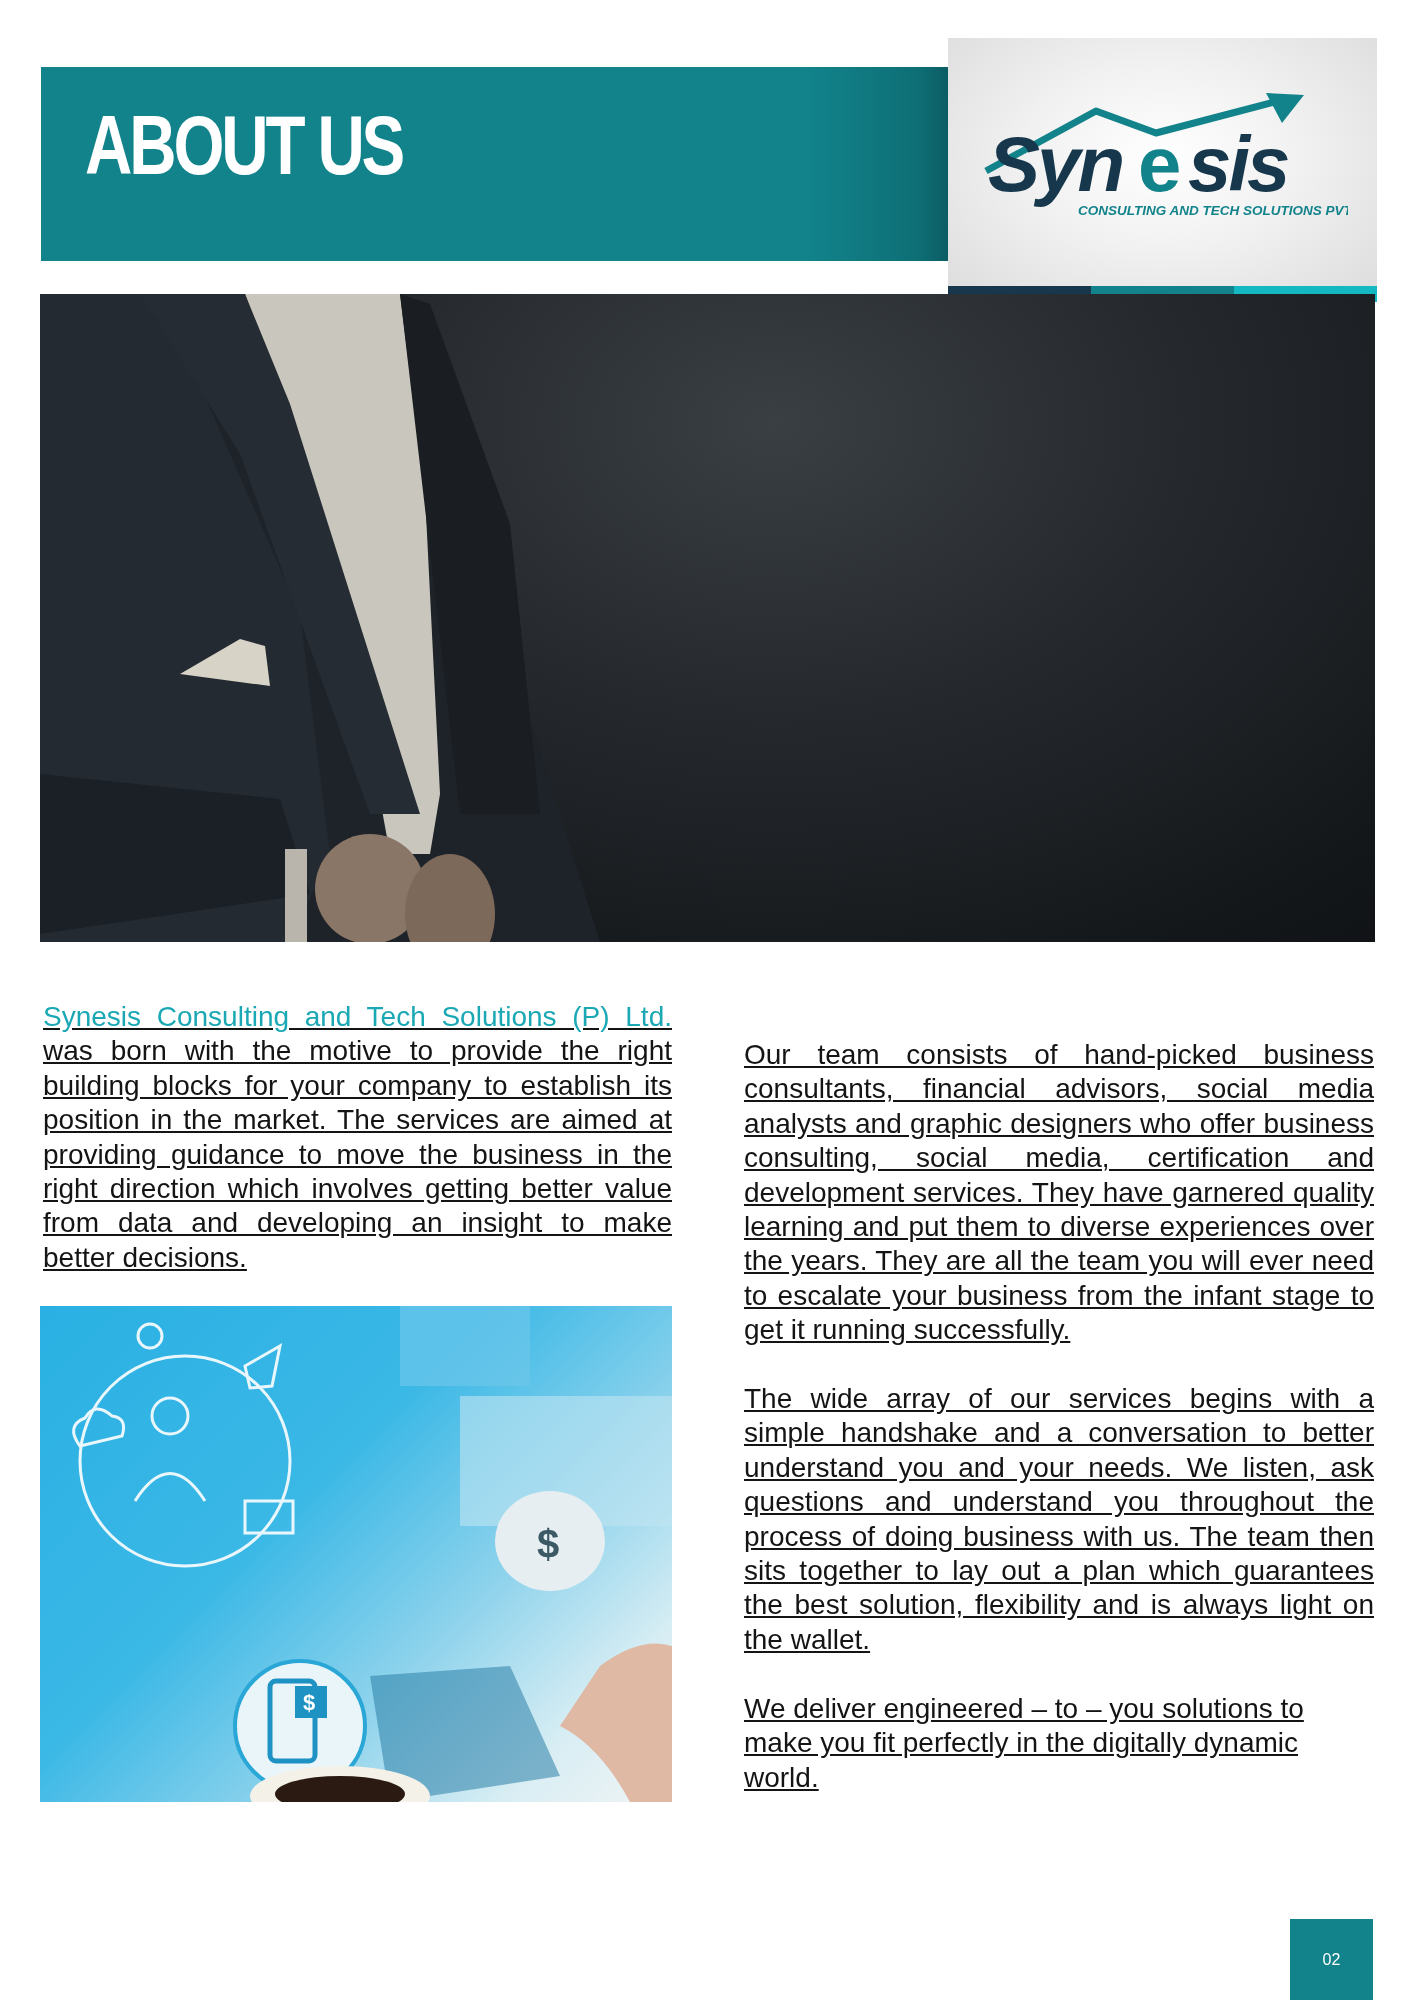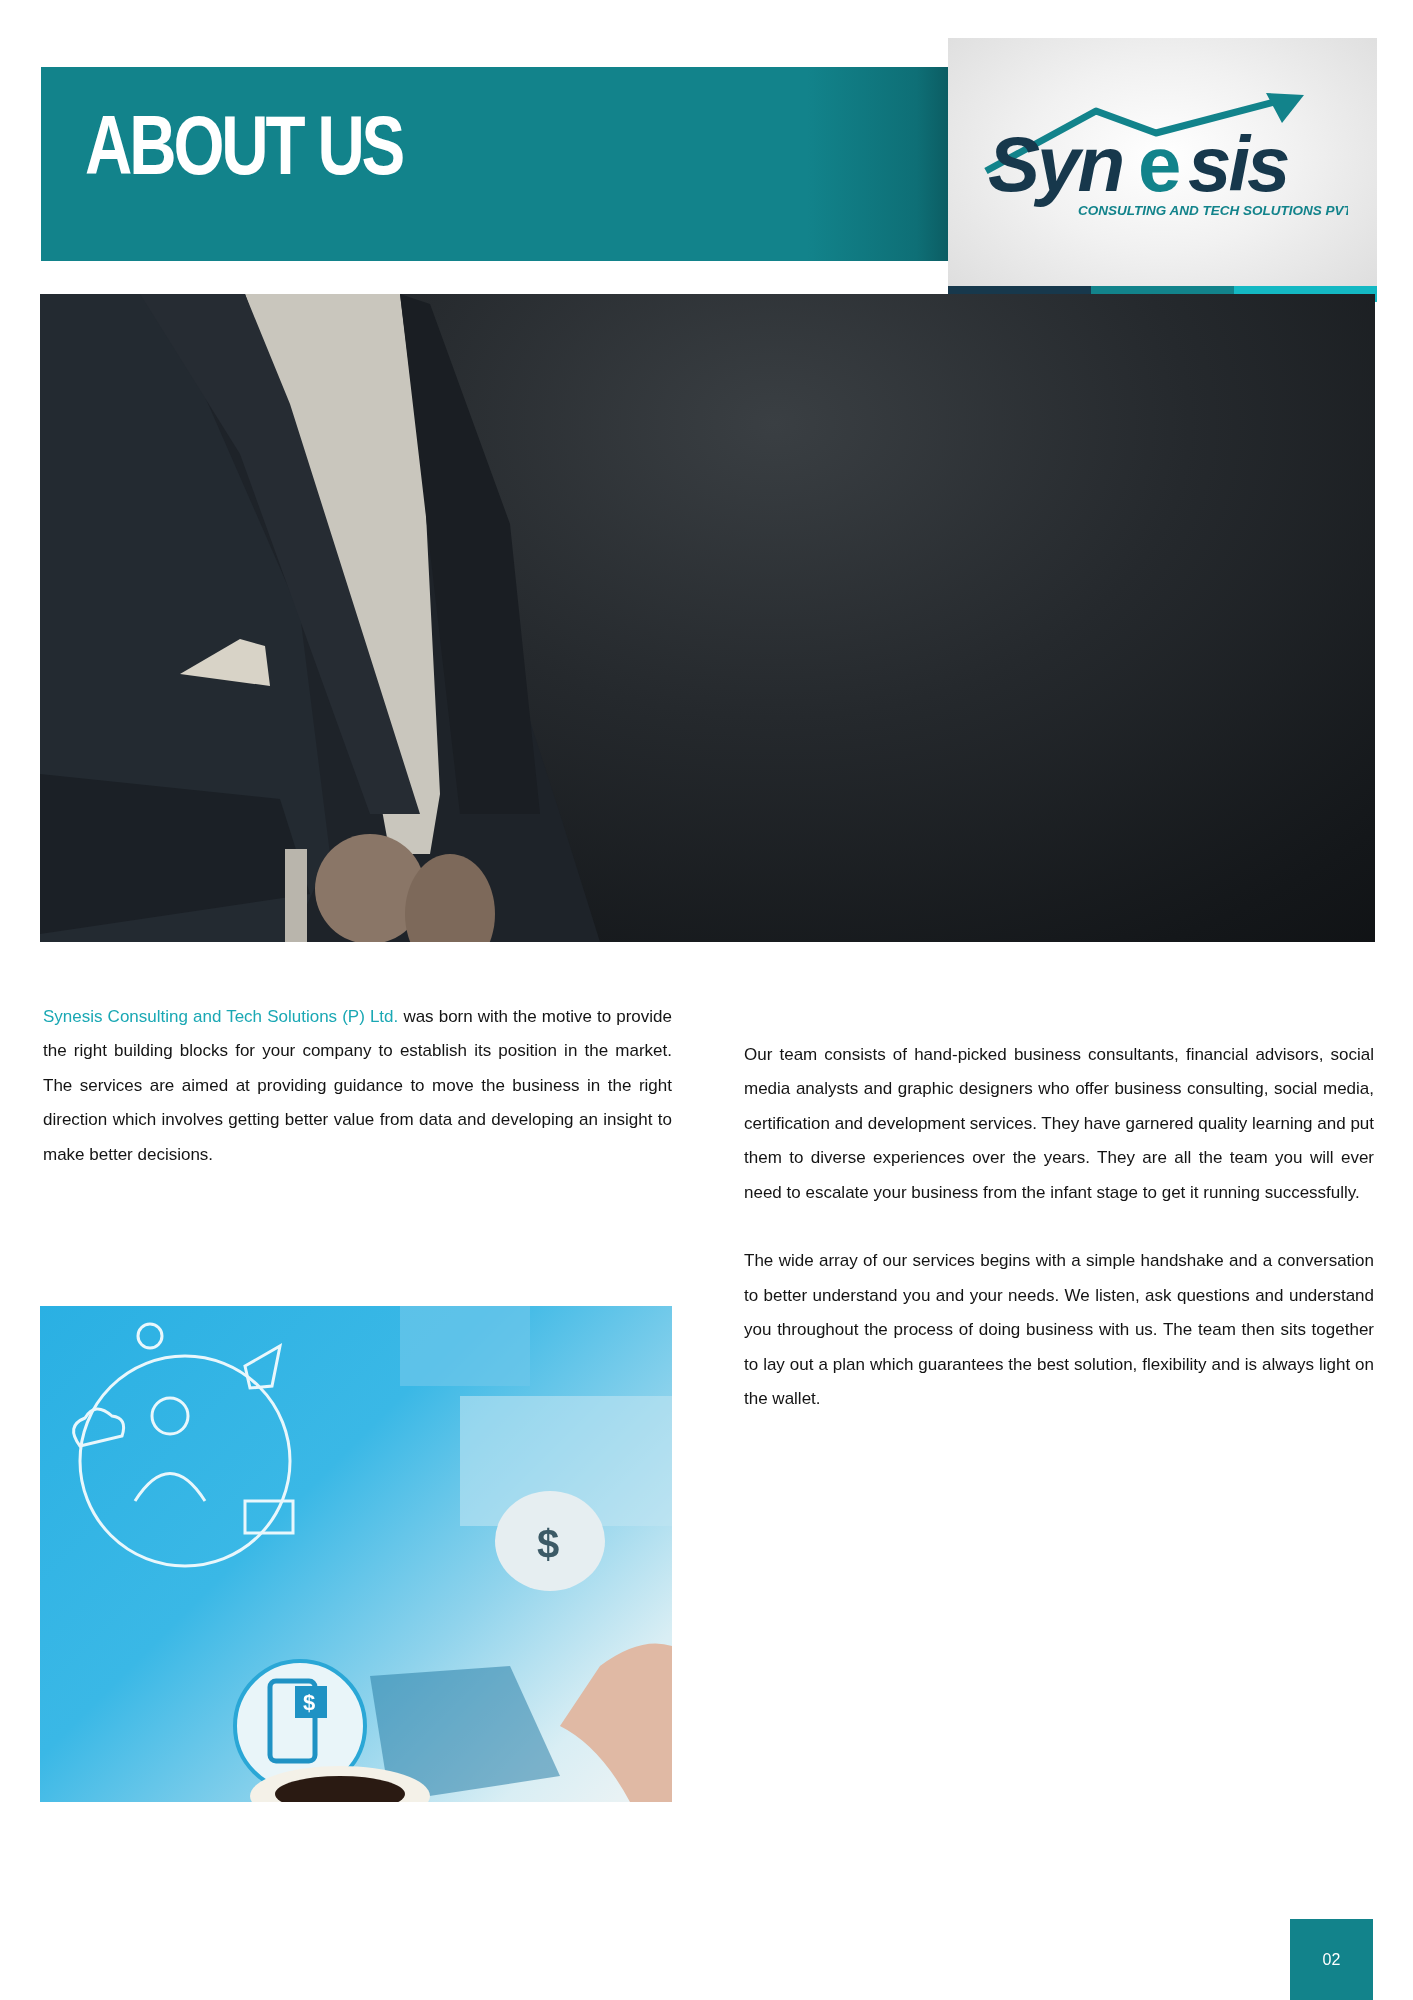--- a/index.html
+++ b/index.html
@@ -12,21 +12,21 @@
                   line-height:92px; letter-spacing:-4px; transform:scaleX(0.78); transform-origin:left center; }
   .logo-box { position:absolute; left:948px; top:38px; width:429px; height:264px;
               background:radial-gradient(ellipse at 50% 45%, #ffffff 0%, #f1f1f1 45%, #dcdcdc 100%);text-decoration:underline; }
   .logo-svg { position:absolute; left:30px; top:55px; width:370px; height:130px; }
   .logo-stripes { position:absolute; left:0; bottom:0; width:100%; height:16px; display:flex; }
   .logo-stripes div { flex:1; height:100%; }
   .hero { position:absolute; left:40px; top:294px; width:1335px; height:648px; overflow:hidden;
           background:radial-gradient(ellipse at 55% 20%, #3a3f43 0%, #25292d 40%, #14171a 80%, #0e1012 100%); }
   .photo2 { position:absolute; left:40px; top:1306px; width:632px; height:496px; overflow:hidden;
             background:linear-gradient(135deg,#2ab0e3 0%,#3ab8e6 40%,#8fd3ec 65%,#d9eef4 85%,#f0f4f4 100%); }
-  .col { position:absolute; font-size:17px; line-height:34.4px; color:#141414; text-align:justify; }
+  .col { position:absolute; font-size:28px; line-height:34.4px; color:#141414; text-align:justify;text-decoration:underline; }
   .col-left { left:43px; top:1000px; width:629px; }
   .col-right { left:744px; top:1038px; width:630px; }
   .col p { margin:0; }
   .col .gap { height:34.4px; }
   .accent { color:#1aa8b4; }
   .ragged { text-align:left; }
   .page-badge { position:absolute; left:1290px; top:1919px; width:83px; height:81px; background:#12838b;
                 color:#ffffff; font-size:16px; display:flex; align-items:center; justify-content:center; }
 </style>
 </head>
@@ -111,17 +111,18 @@
     <ellipse cx="300" cy="490" rx="90" ry="30" fill="#f4f1e8"></ellipse>
     <ellipse cx="300" cy="488" rx="65" ry="18" fill="#2a1a12"></ellipse>
   </svg>
 </div>
 
 <div class="col col-right">
   <p>Our team consists of hand-picked business consultants, financial advisors, social media analysts and graphic designers who offer business consulting, social media, certification and development services. They have garnered quality learning and put them to diverse experiences over the years. They are all the team you will ever need to escalate your business from the infant stage to get it running successfully.</p>
   <div class="gap"></div>
   <p>The wide array of our services begins with a simple handshake and a conversation to better understand you and your needs. We listen, ask questions and understand you throughout the process of doing business with us. The team then sits together to lay out a plan which guarantees the best solution, flexibility and is always light on the wallet.</p>
   <div class="gap"></div>
+  <p class="ragged" style="width:570px">We deliver engineered – to – you solutions to make you fit perfectly in the digitally dynamic world.</p>
 </div>
 
 <div class="page-badge">
   <span>02</span>
 </div>
 
 </body></html>

